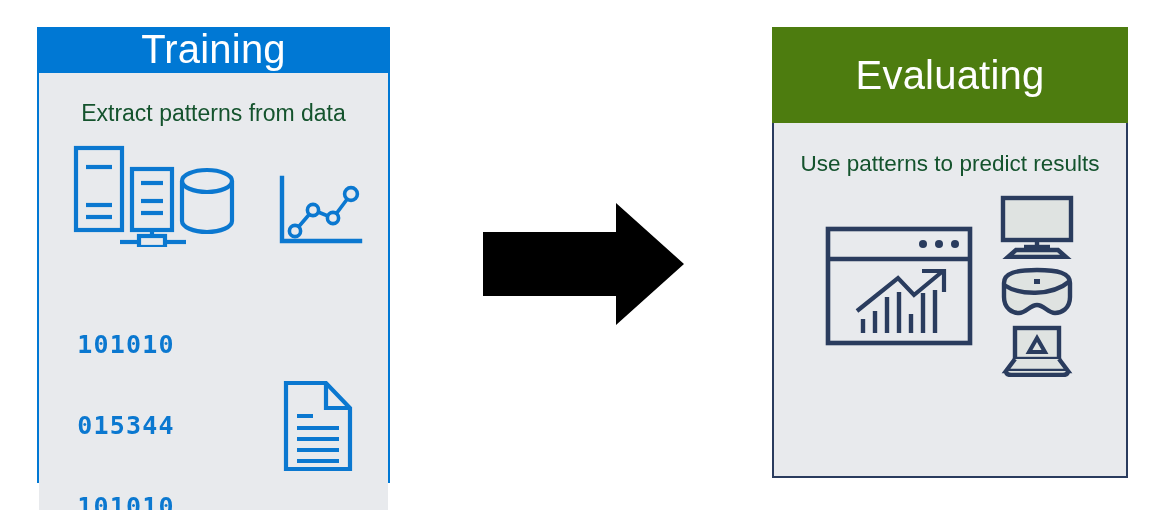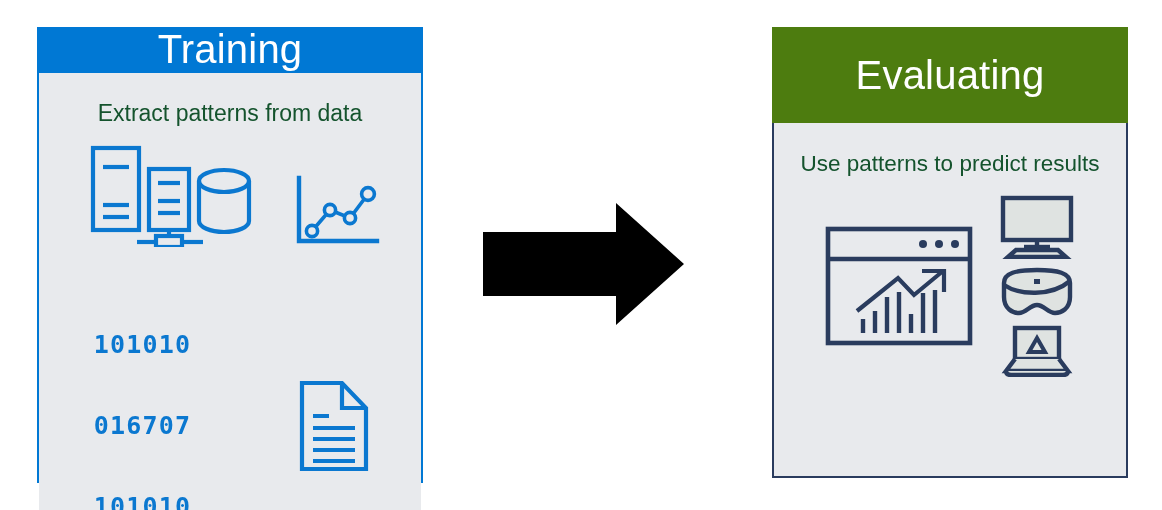--- a/index.html
+++ b/index.html
@@ -42,21 +42,21 @@
     background: #e8eaed;
     display: flex;
     flex-direction: column;
     align-items: center;
   }
 
   
   #card-training {
     left: 37px;
     top: 27px;
-    width: 386px;
+    width: 353px;
     height: 456px;
     border: 2px solid #0078d4;
     border-top: none;
   }
   #card-training .card-header {
     background: #0078d4;
     height: 116px;
     font-size: 40px;
     margin: -0px -2px 0 -2px;
     width: calc(100% + 4px);
@@ -198,21 +198,21 @@
             <circle cx="57" cy="43" r="5.6" fill="#e8eaed" stroke-width="3.6"></circle>
             <circle cx="75" cy="19" r="6.4" fill="#e8eaed" stroke-width="3.6"></circle>
           </svg>
         </div>
       </div>
 
       <div class="icon-row left-row-2">
 
         <div class="binary-block">
           <div>101010</div>
-          <div>016707</div>
+          <div>015344</div>
           <div>101010</div>
         </div>
 
         <div>
           <svg width="74" height="92" viewBox="0 0 74 92" fill="none" stroke="#0b78d0" stroke-width="4.2">
             <path d="M4 3 H44 L68 28 V89 H4 Z"></path>
             <polyline points="44,3 44,28 68,28"></polyline>
             <line x1="15" y1="36" x2="31" y2="36" stroke-width="4"></line>
             <line x1="15" y1="48" x2="57" y2="48"></line>
             <line x1="15" y1="59" x2="57" y2="59"></line>

